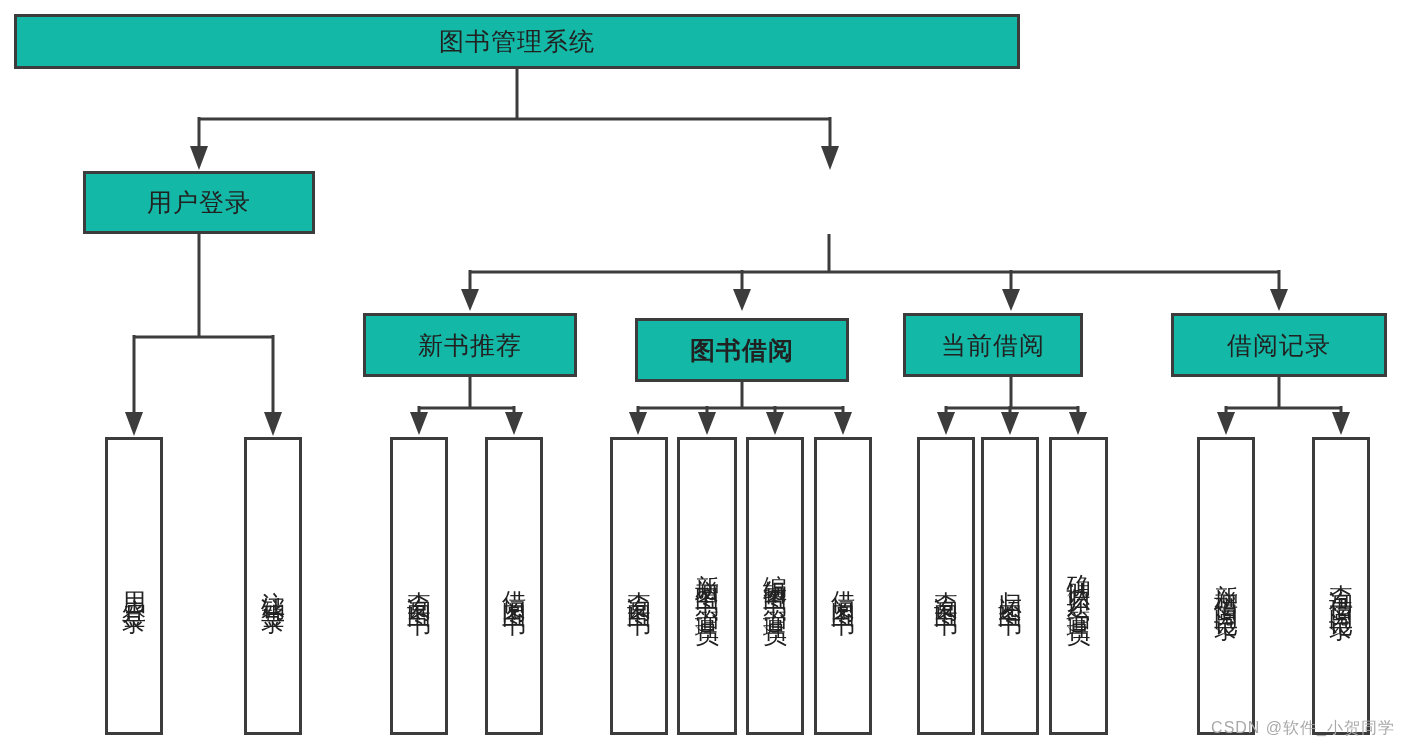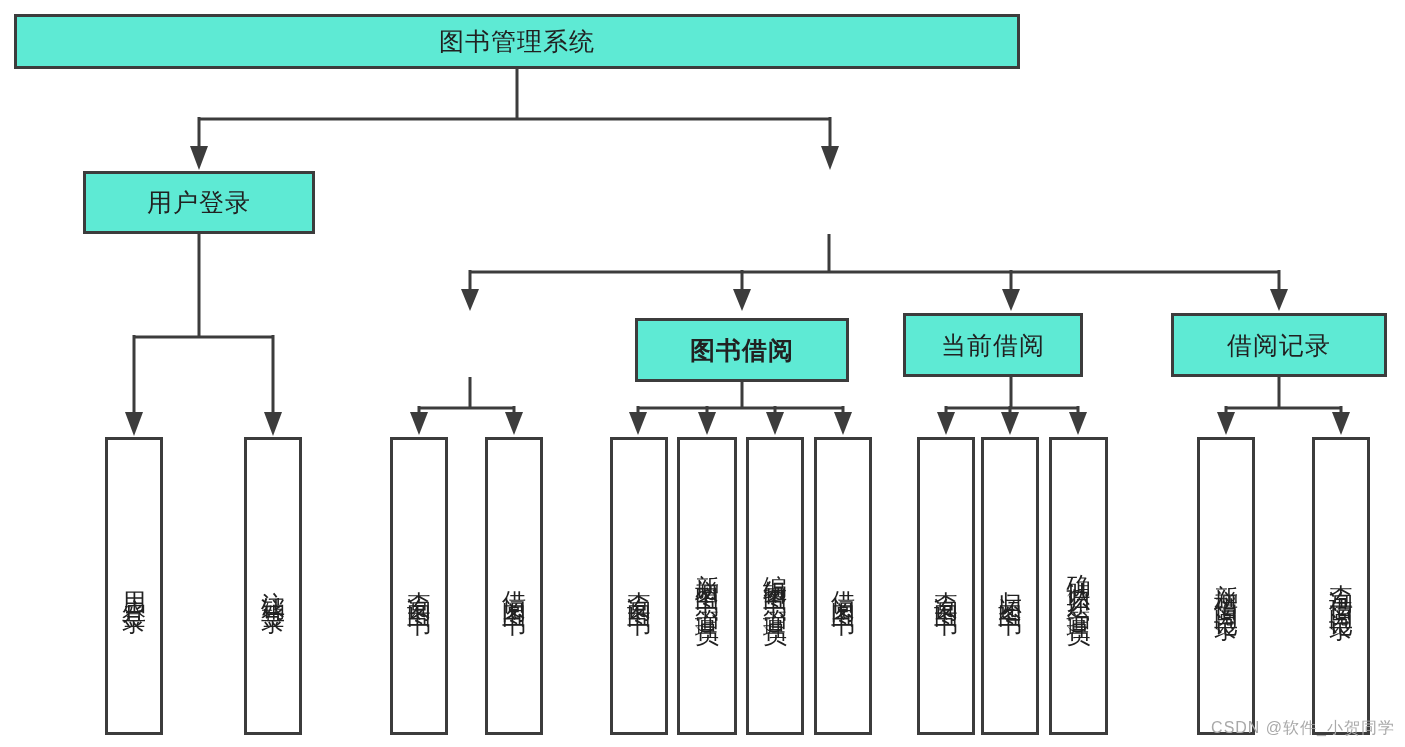--- a/index.html
+++ b/index.html
@@ -8,21 +8,21 @@
     width:1405px;height:747px;
     background:#ffffff;
     font-family:"Liberation Sans","DejaVu Sans",sans-serif;
     overflow:hidden;
   }
   .connectors{position:absolute;left:0;top:0;width:1405px;height:747px;}
   .node{
     position:absolute;
     box-sizing:border-box;
     border:3px solid #3c3c3c;
-    background:#5eead4;
+    background:#14b8a6;
     display:flex;align-items:center;justify-content:center;
     color:#212121;
     font-size:25px;
     white-space:nowrap;
     letter-spacing:1px;
   }
   .vnode{
     position:absolute;
     box-sizing:border-box;
     border:3px solid #3c3c3c;
@@ -88,20 +88,21 @@
 
     <path d="M1279 377 V408 M1226 408 H1341 M1226 406 V414 M1341 406 V414"></path>
     <polygon points="1217,412 1235,412 1226,435"></polygon>
     <polygon points="1332,412 1350,412 1341,435"></polygon>
   </svg>
 
   <div class="node" style="left:14px;top:14px;width:1006px;height:55px;">图书管理系统</div>
 
   <div class="node" style="left:83px;top:171px;width:232px;height:63px;">用户登录</div>
 
+  <div class="node" style="left:363px;top:313px;width:214px;height:64px;">新书推荐</div>
   <div class="node" style="left:635px;top:318px;width:214px;height:64px;font-weight:bold;">图书借阅</div>
   <div class="node" style="left:903px;top:313px;width:180px;height:64px;">当前借阅</div>
   <div class="node" style="left:1171px;top:313px;width:216px;height:64px;">借阅记录</div>
 
   <div class="vnode" style="left:105px;width:58px;">
     <span>用户登录</span>
   </div>
   <div class="vnode" style="left:244px;width:58px;">
     <span>注销登录</span>
   </div>

